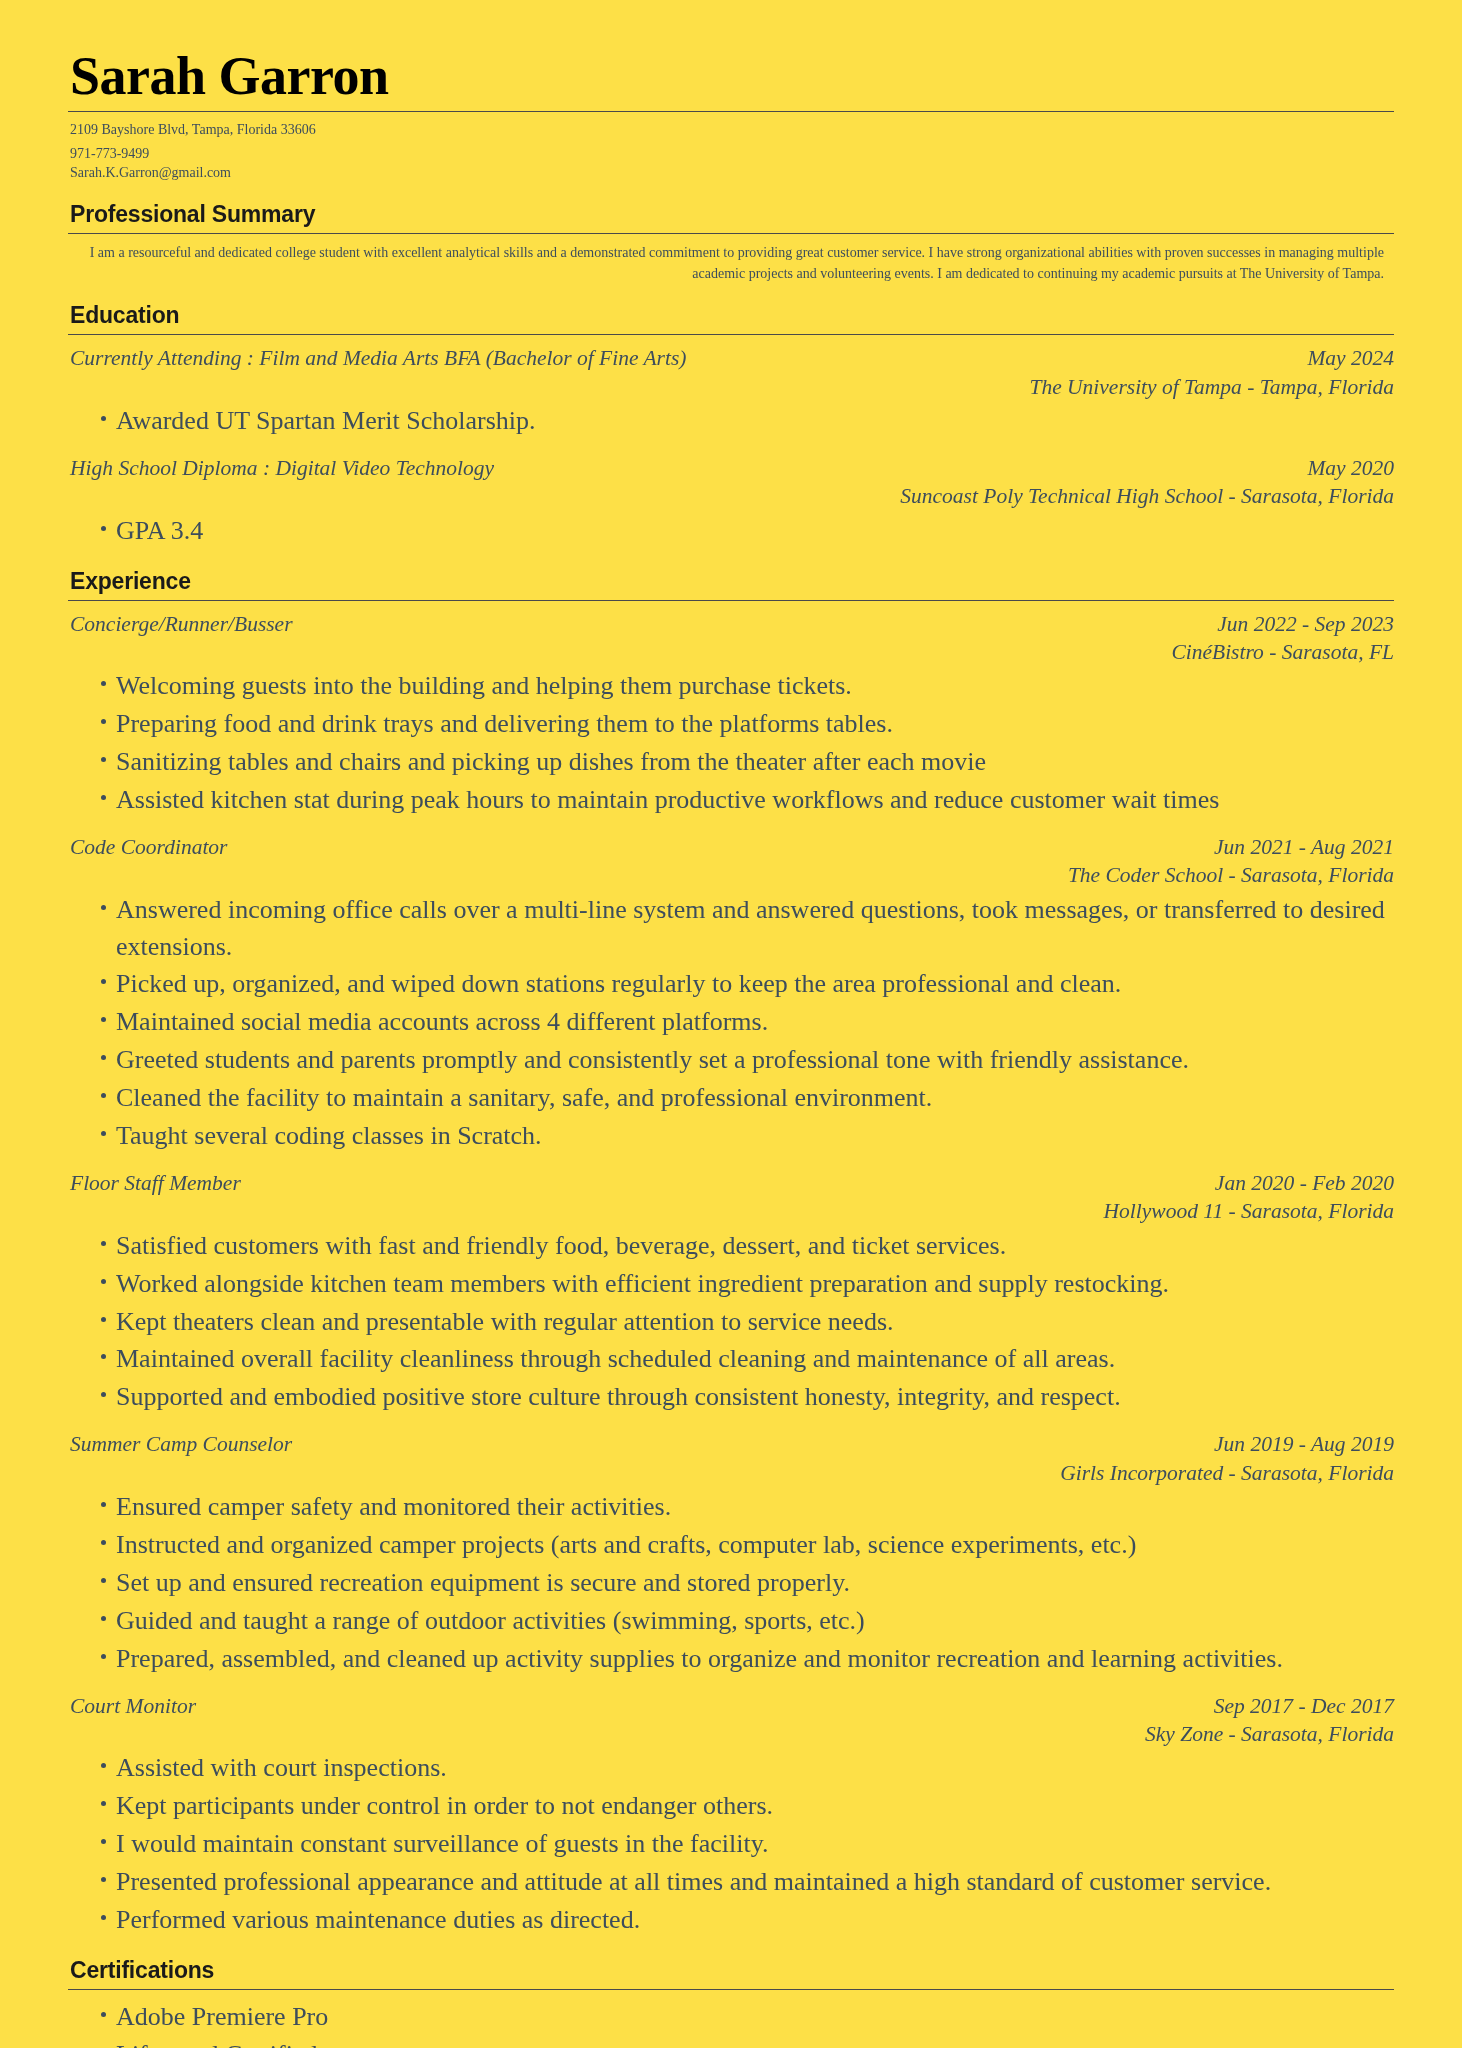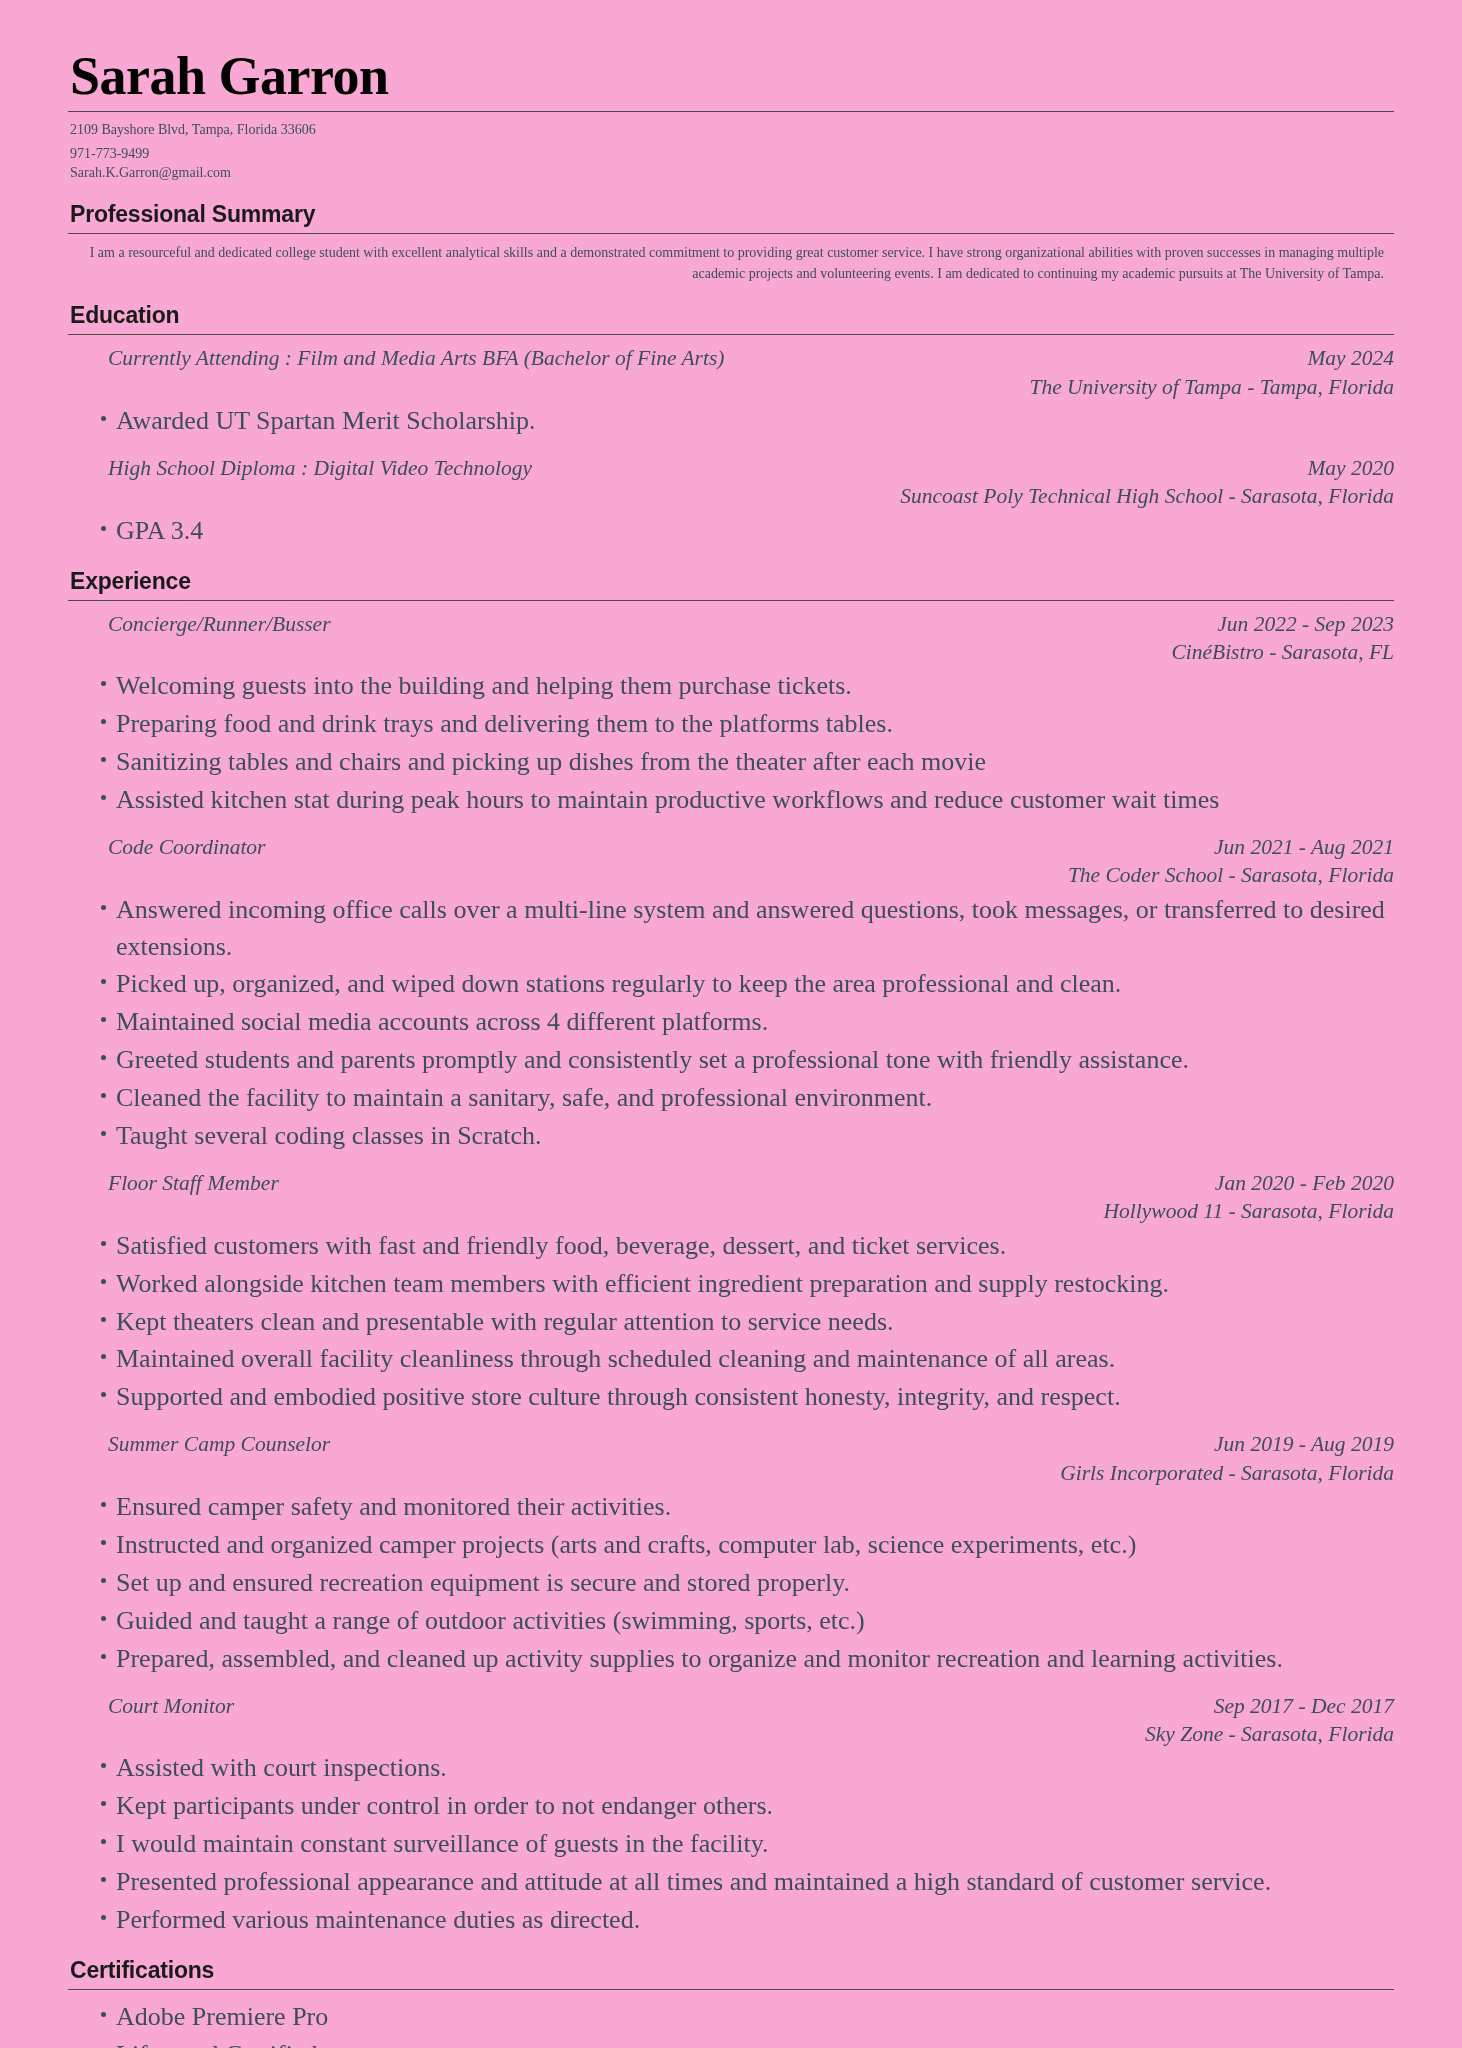--- a/index.html
+++ b/index.html
@@ -4,21 +4,21 @@
 <style>
   html, body {
     margin: 0;
     padding: 0;
     background: #ffffff;
   }
   .page {
     position: relative;
     width: 1462px;
     height: 2048px;
-    background: #f9a8d4;
+    background: #fde047;
     box-sizing: border-box;
     padding: 40px 68px 0 68px;
     font-family: "Liberation Serif", "DejaVu Serif", serif;
     color: #3d4d5c;
     overflow: hidden;
   }
 
   
   .name {
     font-family: "Liberation Serif", "DejaVu Serif", serif;
@@ -69,21 +69,20 @@
   }
 
   
   .entry { margin-bottom: 14px; }
   .entry:last-child { margin-bottom: 0; }
   .entry-head {
     display: flex;
     justify-content: space-between;
     align-items: baseline;
     gap: 20px;
-    margin-left: 38px;
   }
   .entry-title {
     font-style: italic;
     font-size: 21.5px;
     line-height: 1.32;
     padding-left: 2px;
     color: #3d4d5c;
   }
   .entry-date {
     font-style: italic;

